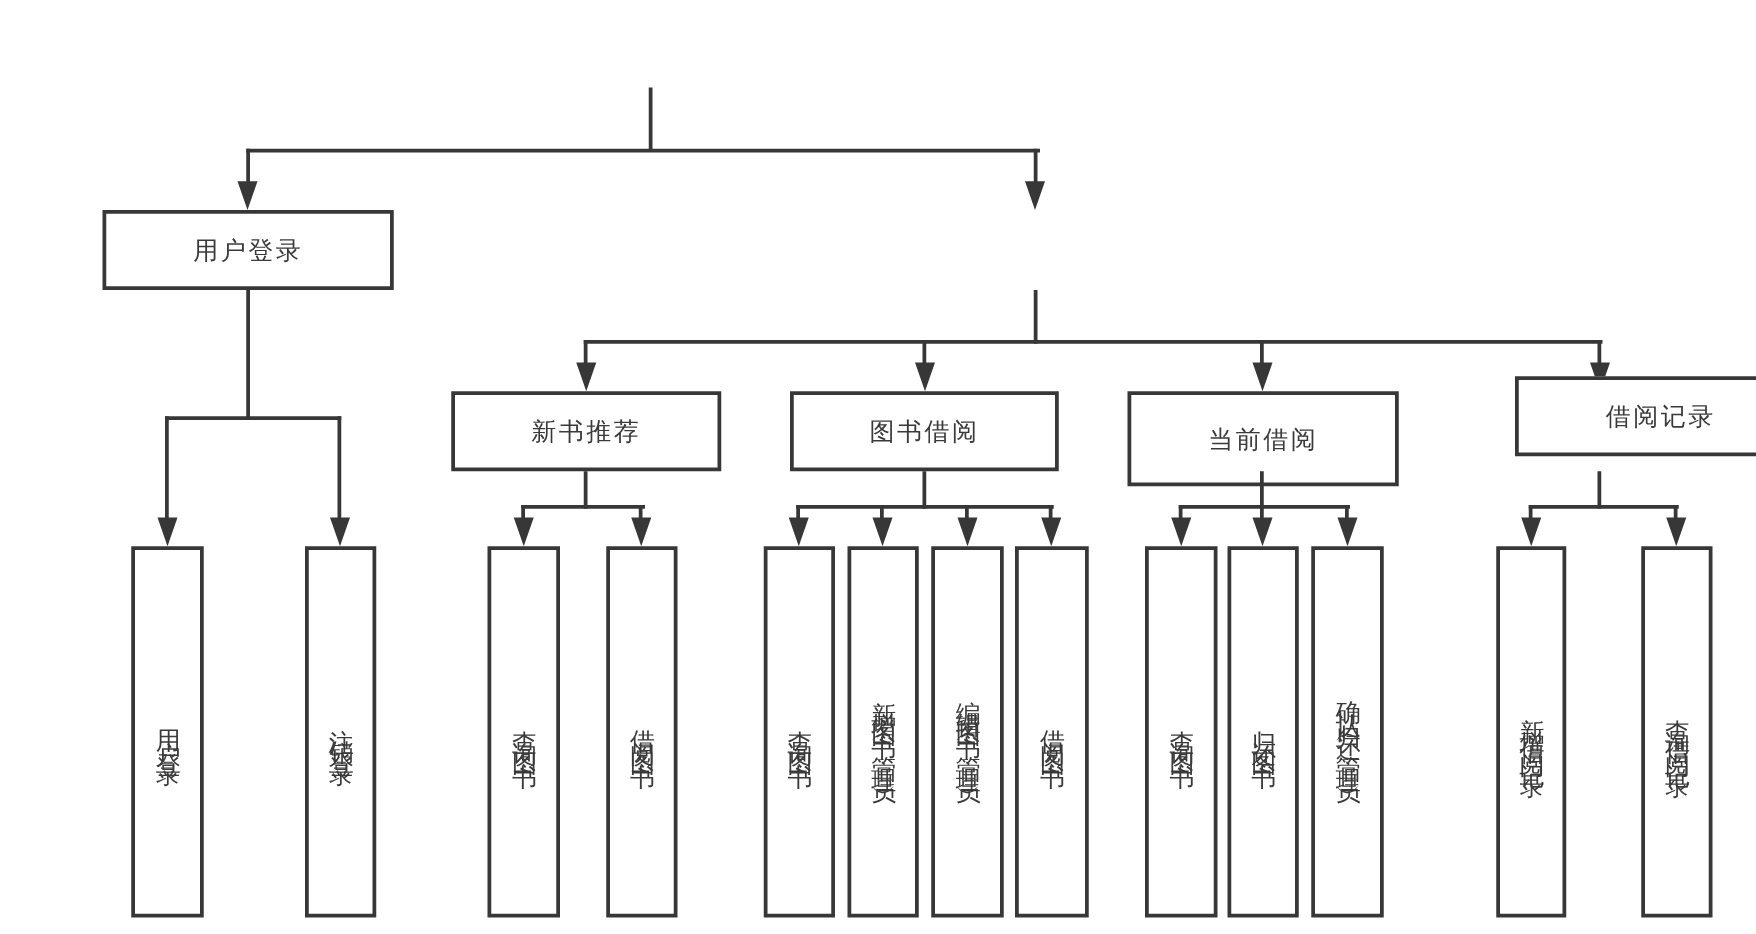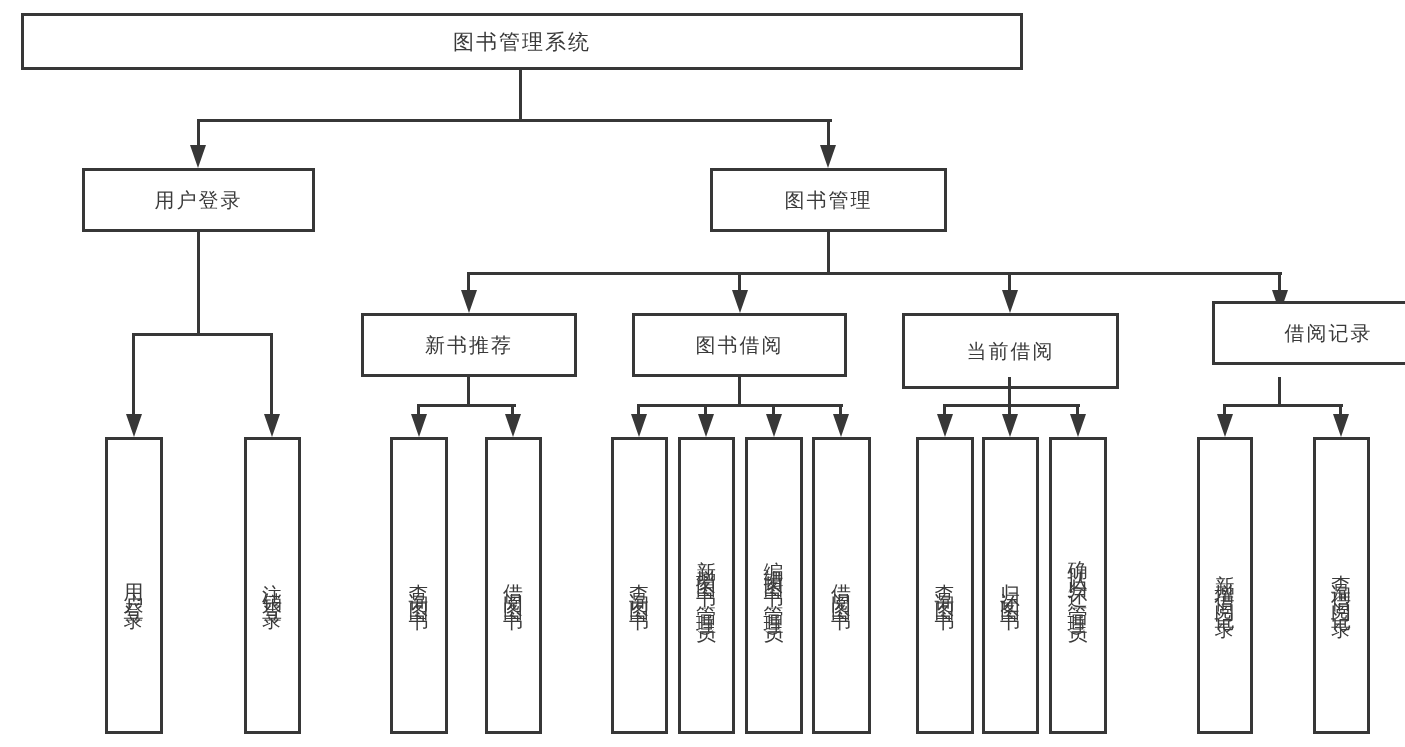--- a/index.html
+++ b/index.html
@@ -53,36 +53,30 @@
     letter-spacing:1px;
     color:#c6c6c6;
     white-space:nowrap;
   }
 </style>
 </head>
 <body>
 
 <div id="canvas">
 
-  <div class="box hbox root" style="left:21px;top:13px;width:1002px;height:57px;">
-    <span>图书管理系统</span>
-  </div>
 
   <div class="vline" style="left:519px;top:70px;width:3px;height:51px;"></div>
   <div class="hline" style="left:197px;top:119px;width:635px;height:3px;"></div>
   <div class="vline" style="left:197px;top:119px;width:3px;height:28px;"></div>
   <div class="arrow" style="left:190px;top:145px;"></div>
   <div class="vline" style="left:827px;top:119px;width:3px;height:28px;"></div>
   <div class="arrow" style="left:820px;top:145px;"></div>
 
   <div class="box hbox" style="left:82px;top:168px;width:233px;height:64px;">
     <span>用户登录</span>
-  </div>
-  <div class="box hbox" style="left:710px;top:168px;width:237px;height:64px;">
-    <span>图书管理</span>
   </div>
 
   <div class="vline" style="left:197px;top:232px;width:3px;height:104px;"></div>
   <div class="hline" style="left:132px;top:333px;width:141px;height:3px;"></div>
   <div class="vline" style="left:132px;top:333px;width:3px;height:82px;"></div>
   <div class="arrow" style="left:126px;top:414px;"></div>
   <div class="vline" style="left:270px;top:333px;width:3px;height:82px;"></div>
   <div class="arrow" style="left:264px;top:414px;"></div>
 
   <div class="vline" style="left:827px;top:232px;width:3px;height:43px;"></div>

